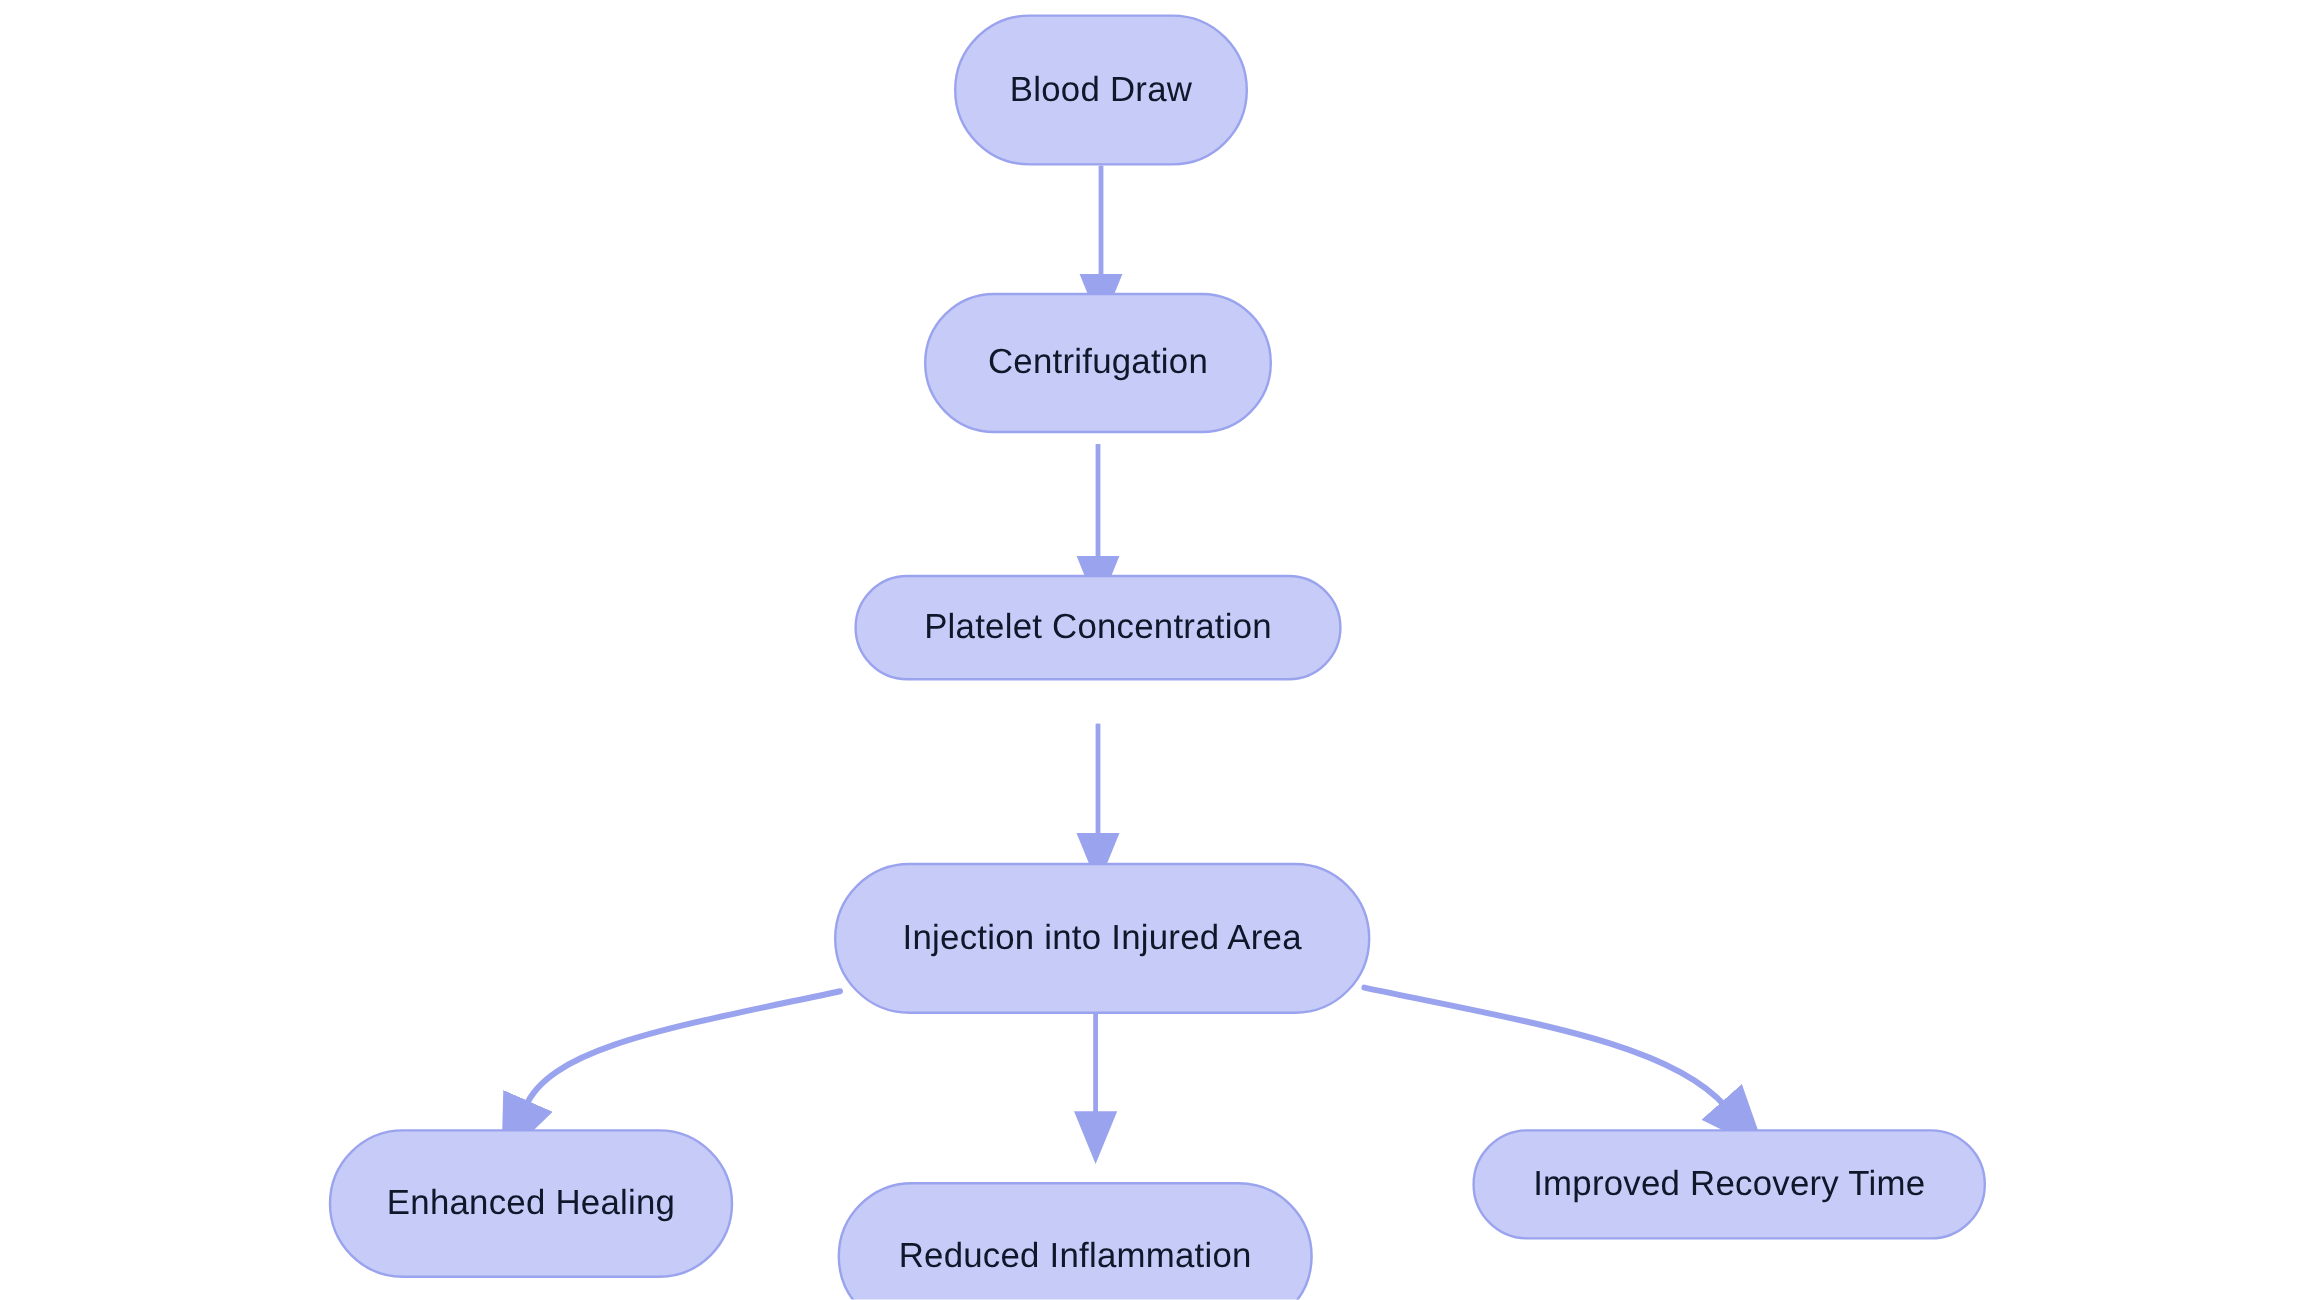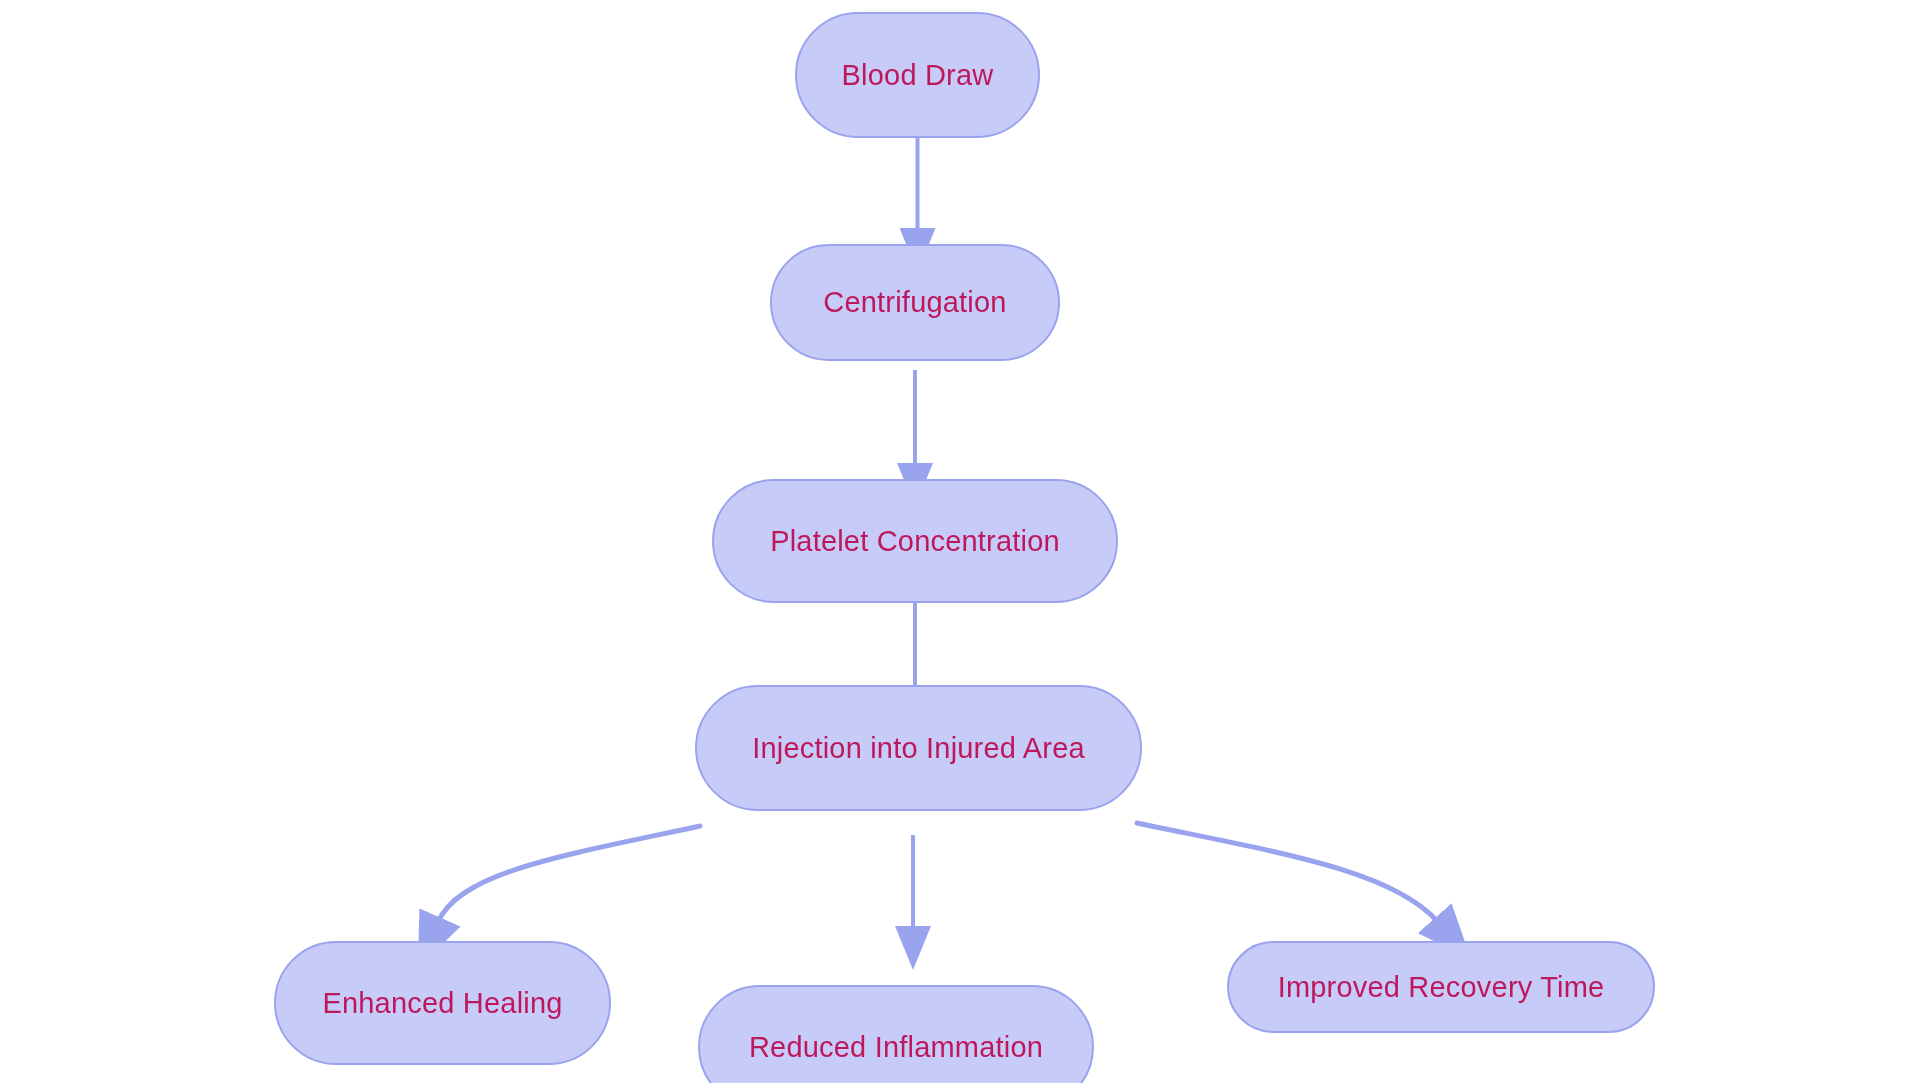--- a/index.html
+++ b/index.html
@@ -39,21 +39,21 @@
     border-radius: 999px;
     color: #2a2ad0;
     font-size: 29px;
     font-weight: 400;
     letter-spacing: 0.2px;
     line-height: 1;
     white-space: nowrap;
     text-align: center;
   }
   .flow-node .node-label {
-    color: #be185d;
+    color: #0f172a;
     pointer-events: none;
   }
 </style>
 </head>
 <body>
 
 <div id="flowchart-canvas">
 
   <svg id="edge-layer" width="1920" height="1083" viewBox="0 0 1920 1083" xmlns="http://www.w3.org/2000/svg">
     <defs>
@@ -76,25 +76,25 @@
   </svg>
 
   <div class="flow-node" style="left:795px; top:12px; width:245px; height:126px;">
     <span class="node-label">Blood Draw</span>
   </div>
 
   <div class="flow-node" style="left:770px; top:244px; width:290px; height:117px;">
     <span class="node-label">Centrifugation</span>
   </div>
 
-  <div class="flow-node" style="left:712px; top:479px; width:406px; height:124px;">
+  <div class="flow-node" style="left:712px; top:479px; width:406px; height:88px;">
     <span class="node-label">Platelet Concentration</span>
   </div>
 
-  <div class="flow-node" style="left:695px; top:685px; width:447px; height:126px;">
+  <div class="flow-node" style="left:695px; top:719px; width:447px; height:126px;">
     <span class="node-label">Injection into Injured Area</span>
   </div>
 
   <div class="flow-node" style="left:274px; top:941px; width:337px; height:124px;">
     <span class="node-label">Enhanced Healing</span>
   </div>
 
   <div class="flow-node" style="left:698px; top:941px; width:396px; height:124px;margin-top:44px;">
     <span class="node-label">Reduced Inflammation</span>
   </div>

